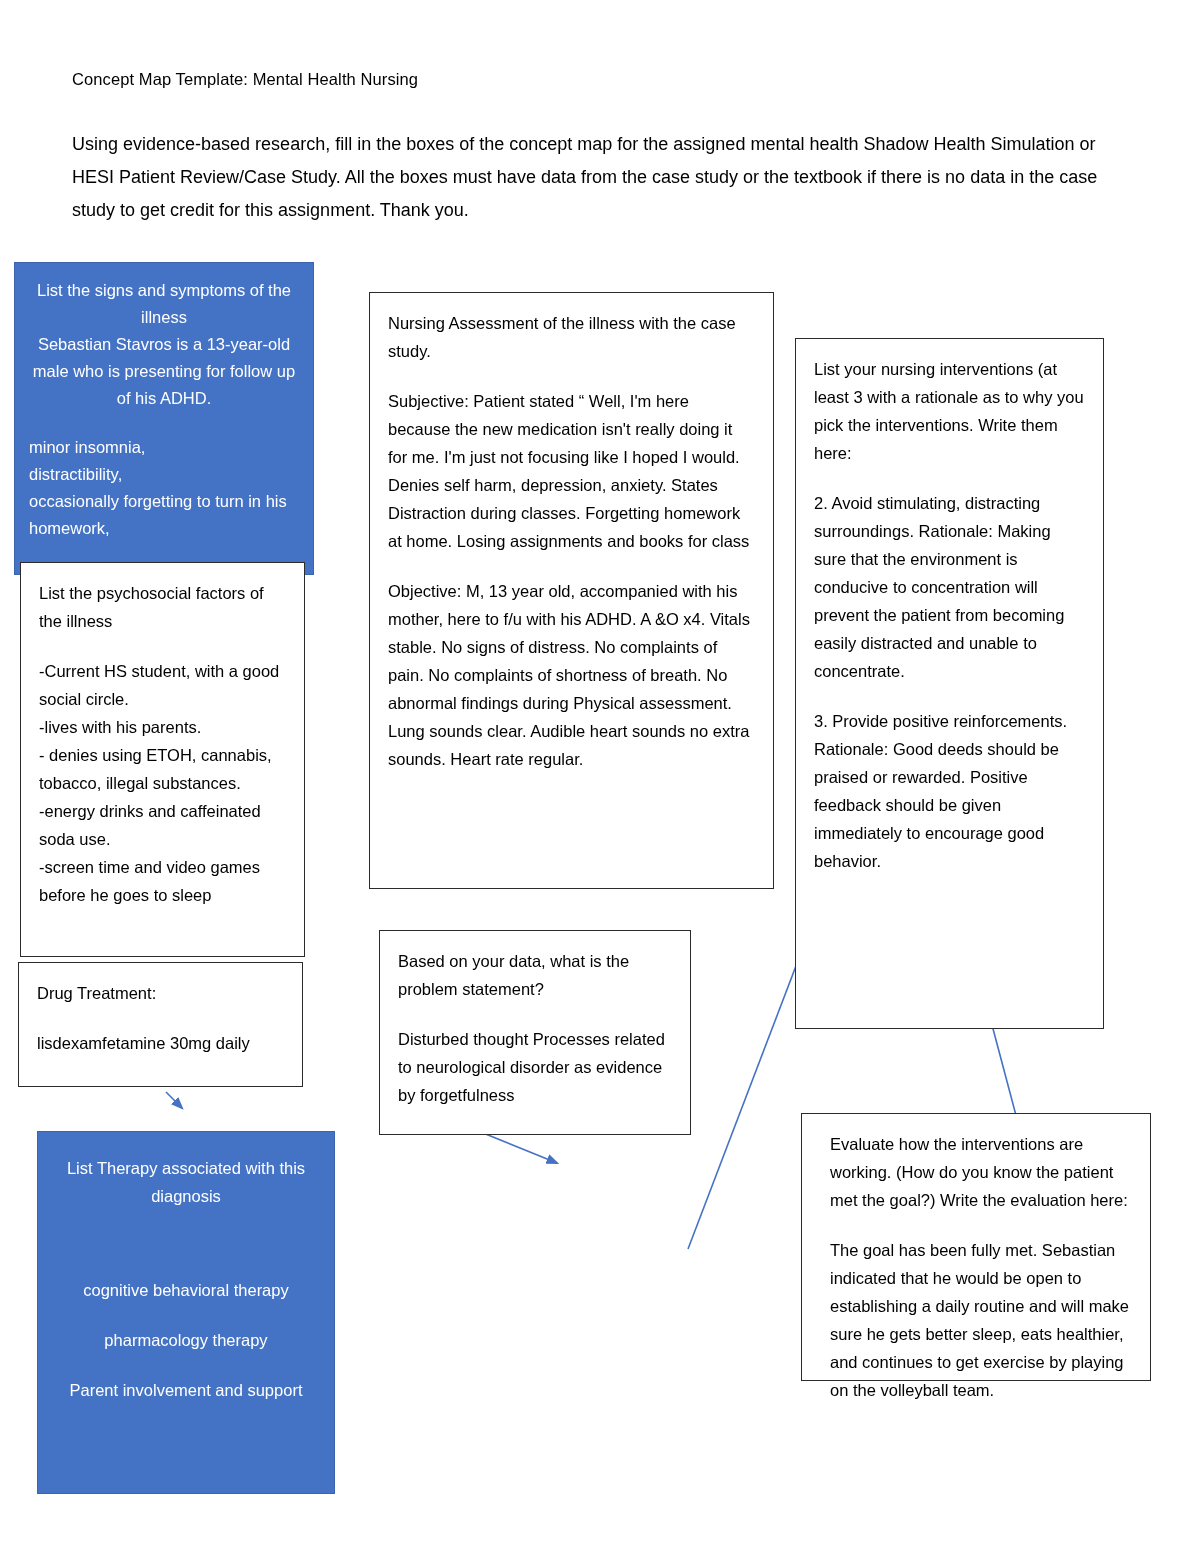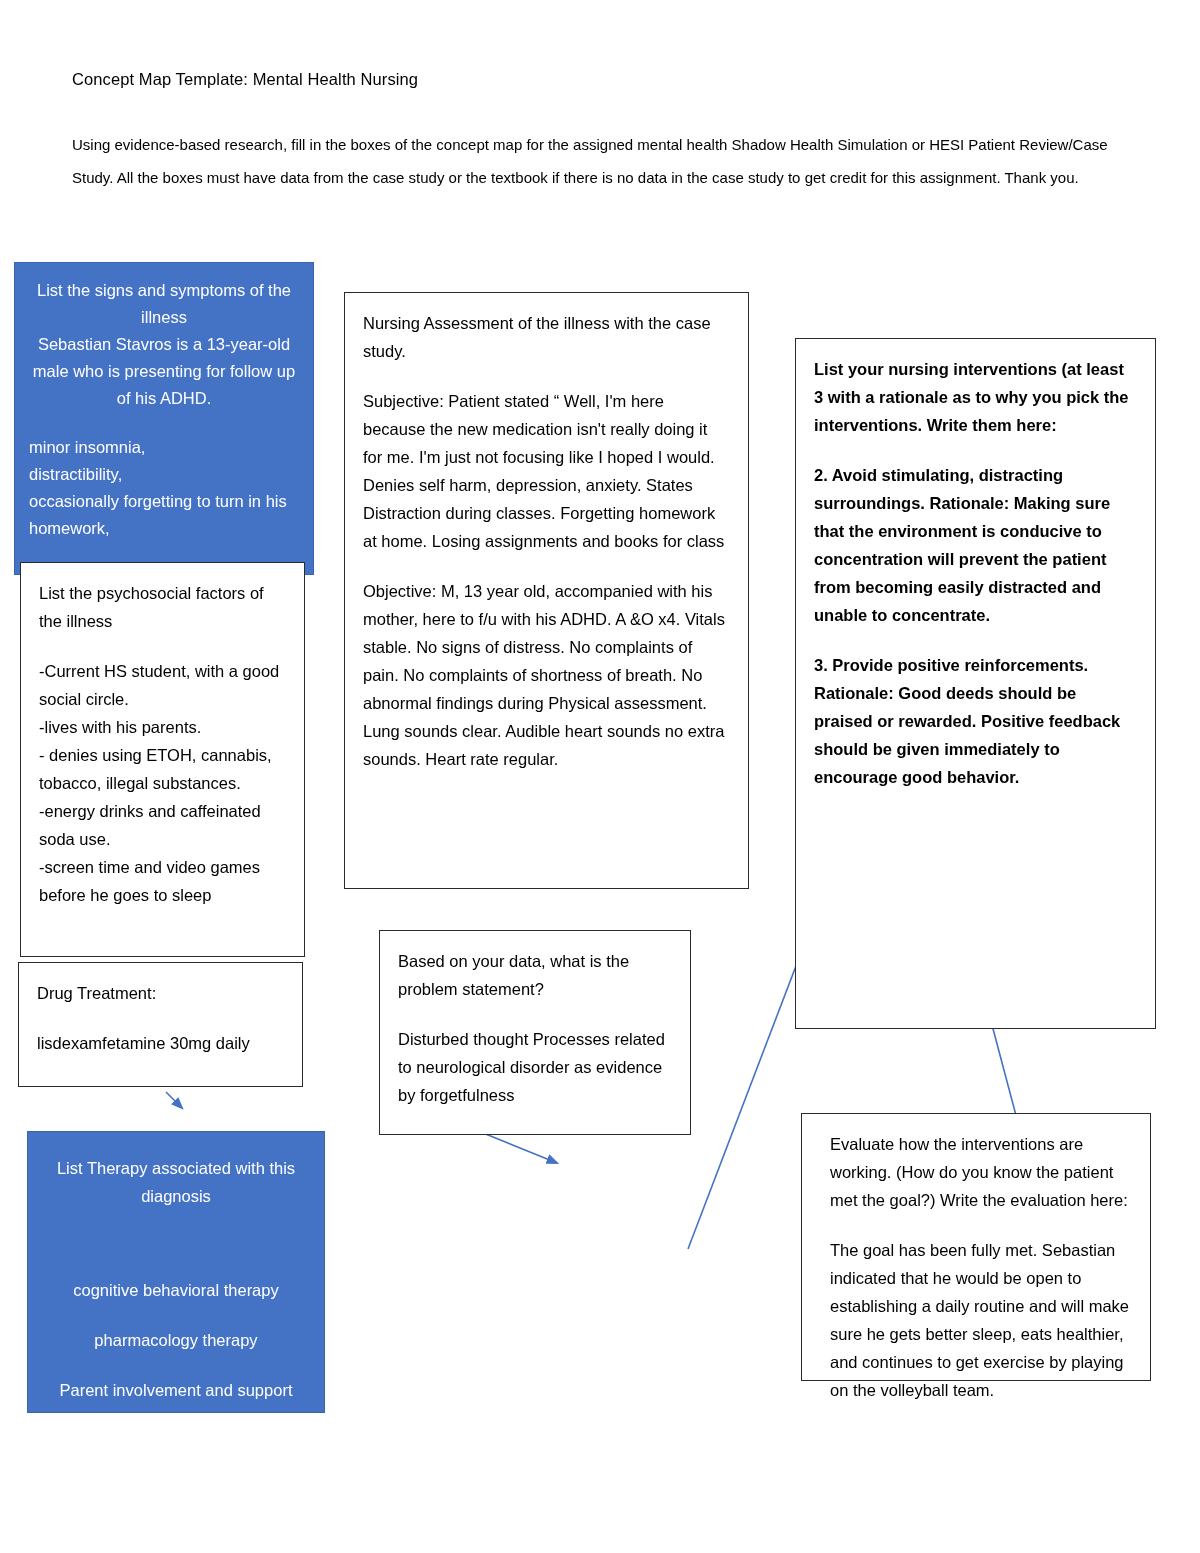--- a/index.html
+++ b/index.html
@@ -24,21 +24,21 @@
     top: 70px;
     font-size: 16.5px;
     letter-spacing: 0.1px;
     white-space: nowrap;
   }
   .hdr-para {
     position: absolute;
     left: 72px;
     top: 128px;
     width: 1040px;
-    font-size: 15px;
+    font-size: 18px;
     line-height: 33px;
   }
   .box {
     position: absolute;
     border: 1.5px solid #2b2b2b;
     background: #ffffff;
     padding: 16px 18px 14px 18px;
     font-size: 16.5px;
     line-height: 28px;
   }
@@ -50,25 +50,25 @@
     color: #ffffff;
   }
   .box.blue .center { text-align: center; }
   .tight { line-height: 27px; margin-top: 45px; }
   .tight p { margin: 0; }
 
   
   #box-signs        { left: 14px;  top: 217px;  width: 300px; height: 313px; padding: 14px 14px 10px 14px; }
   #box-psychosocial { left: 20px;  top: 562px;  width: 285px; height: 395px; }
   #box-drug         { left: 18px;  top: 962px;  width: 285px; height: 125px; }
-  #box-therapy      { left: 27px;  top: 1131px; width: 298px; height: 282px; padding: 22px 18px; }
-  #box-assessment   { left: 344px; top: 292px;  width: 405px; height: 597px; }
+  #box-therapy      { left: 37px;  top: 1131px; width: 298px; height: 363px; padding: 22px 18px; }
+  #box-assessment   { left: 369px; top: 292px;  width: 405px; height: 597px; }
   #box-problem      { left: 379px; top: 930px;  width: 312px; height: 205px; }
   #box-goal         { left: 379px; top: 1176px; width: 347px; height: 281px; }
-  #box-interventions{ left: 795px; top: 338px;  width: 361px; height: 691px; font-weight: bold; }
+  #box-interventions{ left: 795px; top: 338px;  width: 309px; height: 691px; }
   #box-evaluation   { left: 801px; top: 1113px; width: 350px; height: 268px; padding-left: 28px; }
 
   .arrows {
     position: absolute;
     left: 0; top: 0;
     width: 1200px; height: 1553px;
     pointer-events: none;
   }
   .lbl-spacer { display:block; height: 22px; }
 </style>

